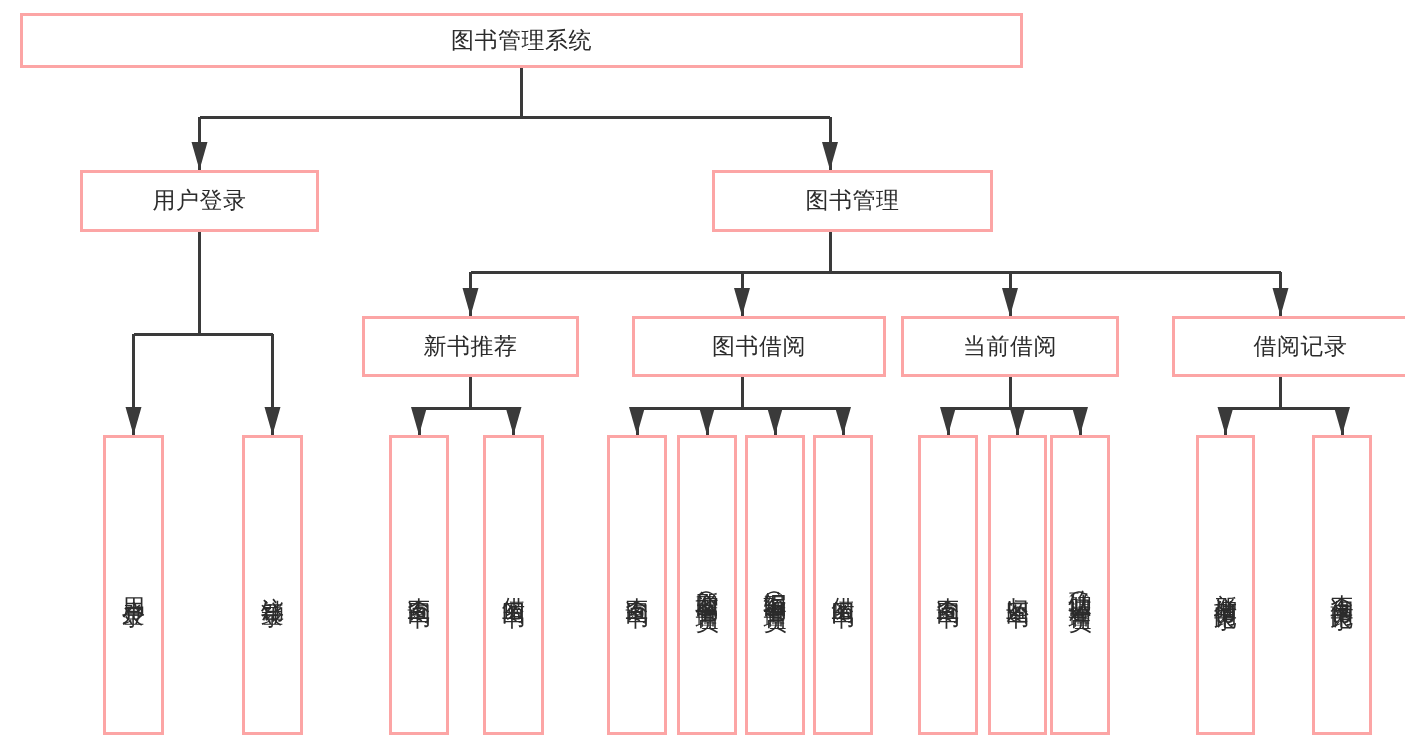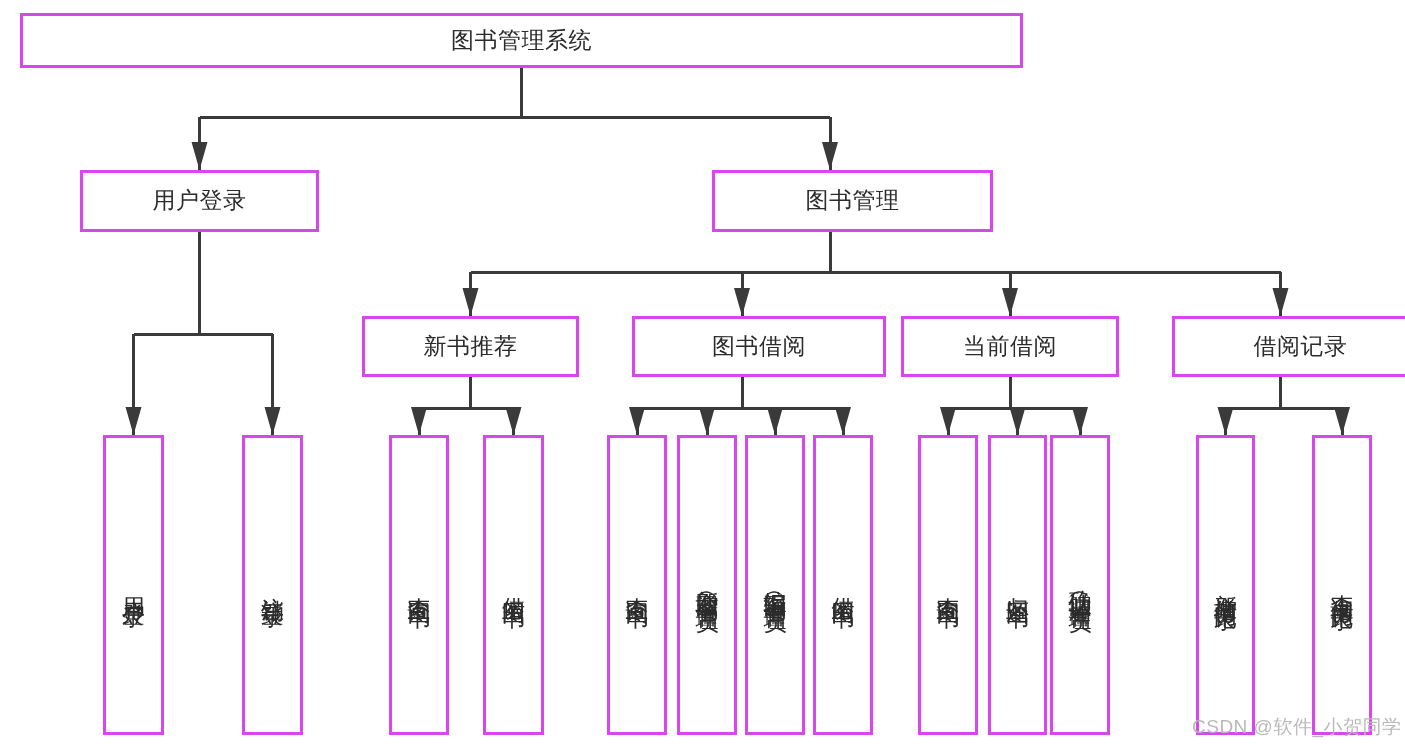--- a/index.html
+++ b/index.html
@@ -20,21 +20,21 @@
   #wires {
     position: absolute;
     left: 0;
     top: 0;
     width: 1405px;
     height: 747px;
   }
   .node {
     position: absolute;
     box-sizing: border-box;
-    border: 3px solid #d946ef;
+    border: 3px solid #fca5a5;
     background: #ffffff;
     display: flex;
     align-items: center;
     justify-content: center;
     color: #2b2b2b;
     line-height: 1.18;
     text-align: center;
   }
   .node.h {
     font-size: 23px;
@@ -173,14 +173,13 @@
       <div class="node v" style="left: 1050px; top: 435px; width: 60px; height: 300px;">
         <span class="node-label">确认归还（管理员）</span>
       </div>
       <div class="node v" style="left: 1196px; top: 435px; width: 59px; height: 300px;">
         <span class="node-label">新增借阅记录</span>
       </div>
       <div class="node v" style="left: 1312px; top: 435px; width: 60px; height: 300px;">
         <span class="node-label">查询借阅记录</span>
       </div>
     </div>
-  <div class="watermark" style="left: 1192px; top: 714px; color: rgb(185, 185, 185);">CSDN @软件_小贺同学</div>
 </div>
 
 </body></html>

